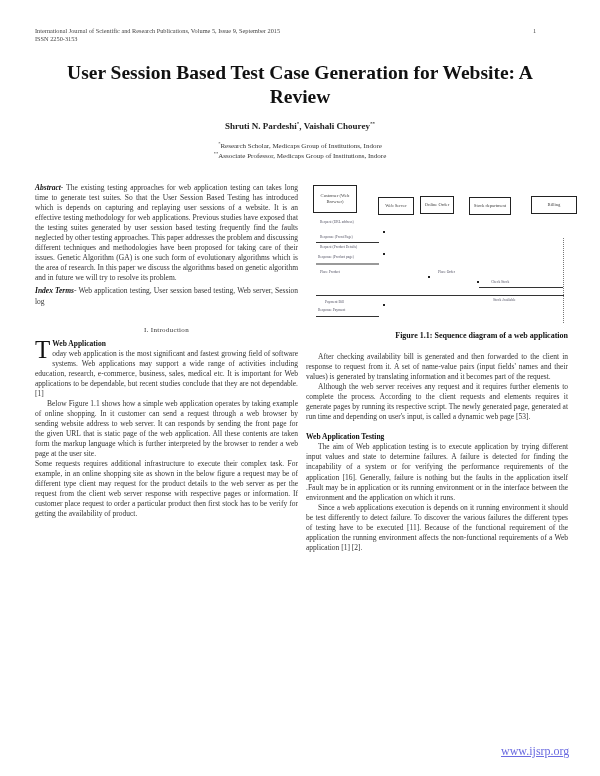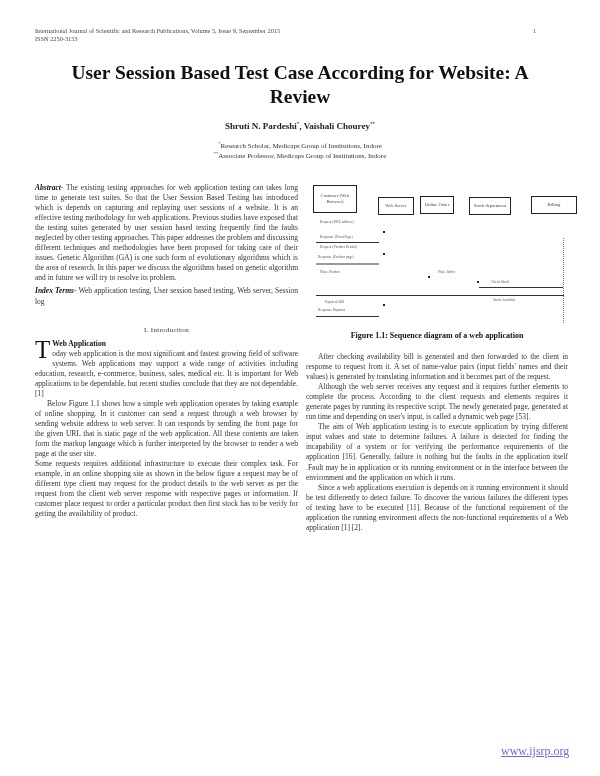--- a/index.html
+++ b/index.html
@@ -12,40 +12,40 @@
   .col { position: absolute; font-size: 7.5px; line-height: 10.05px; text-align: justify; color: #333; }
   .col p { margin: 0; }
   .left { left: 35px; width: 263px; }
   .right { left: 306px; width: 262px; }
   .indent { text-indent: 12px; }
   .bi { font-weight: bold; font-style: italic; color: #111; }
   .b { font-weight: bold; color: #111; }
   .sechead { text-align: center; font-size: 7px; letter-spacing: 0.3px; }
   .dropcap { float: left; font-size: 25px; line-height: 20px; margin: 1px 2px 0 0; color: #111; }
   .fig { position: absolute; left: 313px; top: 183px; width: 265px; height: 140px; }
-  .figcap { position: absolute; left: 306px; width: 262px; top: 331px; text-align: center; font-weight: bold; font-size: 8px; color: #111; }
+  .figcap { position: absolute; left: 306px; width: 262px; top: 331px; text-align: right; font-weight: bold; font-size: 8px; color: #111; }
   .footer { position: absolute; left: 501px; top: 744px; font-size: 12px; color: #6a6ae0; text-decoration: underline; }
   .box { position: absolute; border: 1.5px solid #222; background: #fff; font-size: 4.6px; text-align: center; line-height: 6px; color: #444; display: flex; align-items: center; justify-content: center; }
   .msg { position: absolute; font-size: 3.6px; color: #556; white-space: nowrap; }
   .arrow { position: absolute; height: 1px; background: #333; }
   .arrow.grey { background: #999; height: 1.5px; }
   .dot { position: absolute; width: 2px; height: 2px; background: #222; }
   .lifeline { position: absolute; width: 0; border-left: 1px dotted #777; }
 </style>
 </head>
 <body>
 
 <div class="header">
   <div>International Journal of Scientific and Research Publications, Volume 5, Issue 9, September 2015</div>
   <div>ISSN 2250-3153</div>
 </div>
 <div class="pagenum">1</div>
 
 <div class="title">
-  <div>User Session Based Test Case According for Website: A</div>
+  <div>User Session Based Test Case Generation for Website: A</div>
   <div>Review</div>
 </div>
 
 <div class="authors">
   <span>Shruti N. Pardeshi</span><sup style="font-size:5px">*</sup><span>, </span><span>Vaishali Chourey</span><sup style="font-size:5px">**</sup>
 </div>
 
 <div class="affil" style="top:141px">
   <sup style="font-size:4.5px">*</sup><span>Research Scholar, Medicaps Group of Institutions, Indore</span>
 </div>
@@ -90,17 +90,18 @@
   <div class="msg" style="left:12px;top:117px">Payment Bill</div>
   <div class="dot" style="left:70px;top:121px"></div>
   <div class="msg" style="left:5px;top:125px">Response Payment</div>
   <div class="arrow" style="left:3px;top:133px;width:63px"></div>
 </div>
 <div class="figcap">Figure 1.1: Sequence diagram of a web application</div>
 
 <div class="col right" style="top:352px">
   <p class="indent">After checking availability bill is generated and then forwarded to the client in response to request from it. A set of name-value pairs (input fields' names and their values) is generated by translating information and it becomes part of the request.</p>
   <p class="indent">Although the web server receives any request and it requires further elements to complete the process. According to the client requests and elements requires it generate pages by running its respective script. The newly generated page, generated at run time and depending on user's input, is called a dynamic web page [53].</p>
+  <p class="b" style="margin-top:10px">Web Application Testing</p>
   <p class="indent">The aim of Web application testing is to execute application by trying different input values and state to determine failures. A failure is detected for finding the incapability of a system or for verifying the performance requirements of the application [16]. Generally, failure is nothing but the faults in the application itself .Fault may be in application or its running environment or in the interface between the environment and the application on which it runs.</p>
   <p class="indent">Since a web applications execution is depends on it running environment it should be test differently to detect failure. To discover the various failures the different types of testing have to be executed [11]. Because of the functional requirement of the application the running environment affects the non-functional requirements of a Web application [1] [2].</p>
 </div>
 
 <a class="footer">www.ijsrp.org</a>
 
 </body></html>

